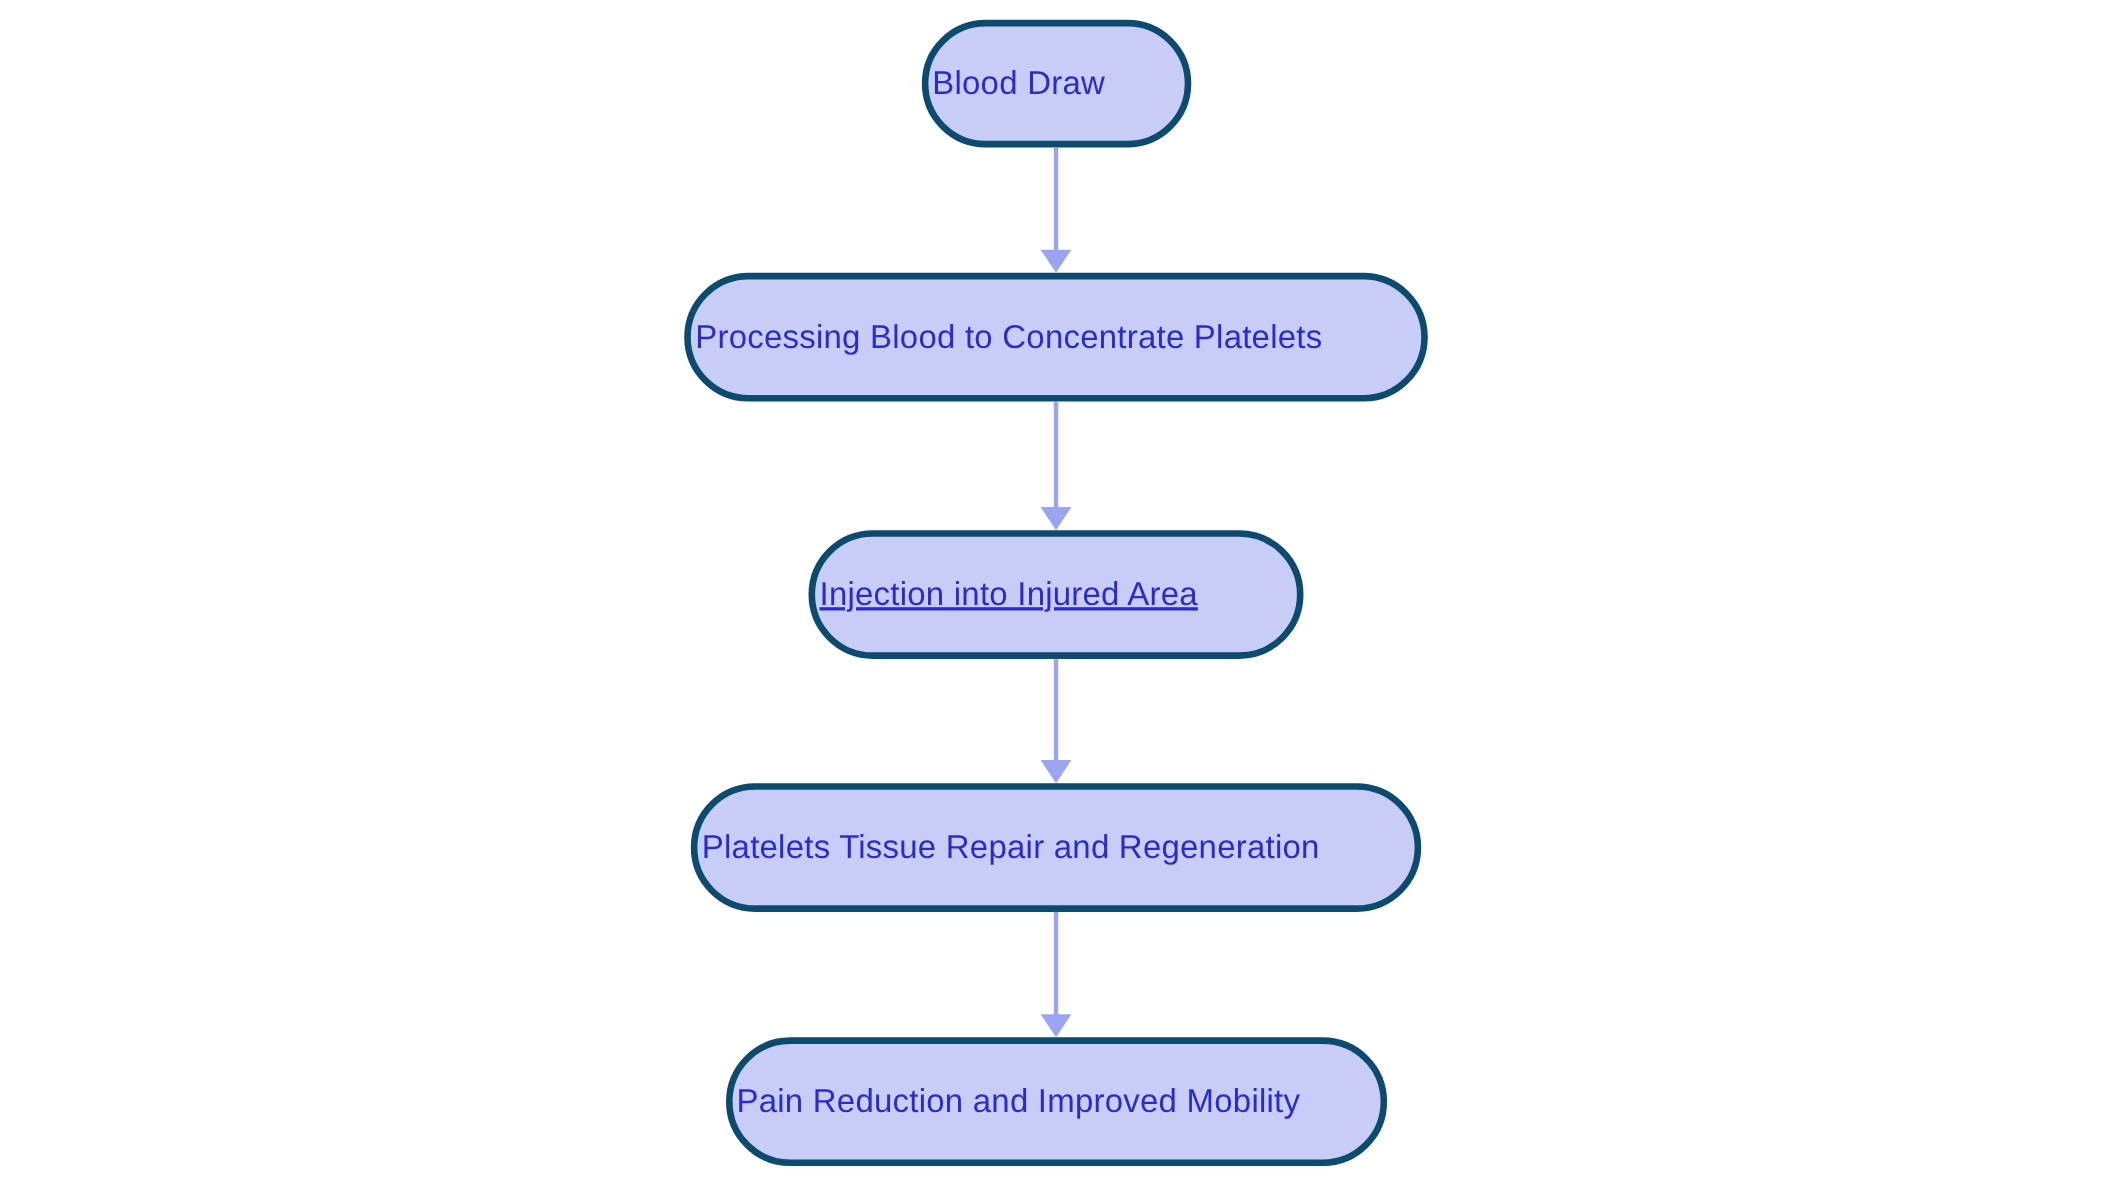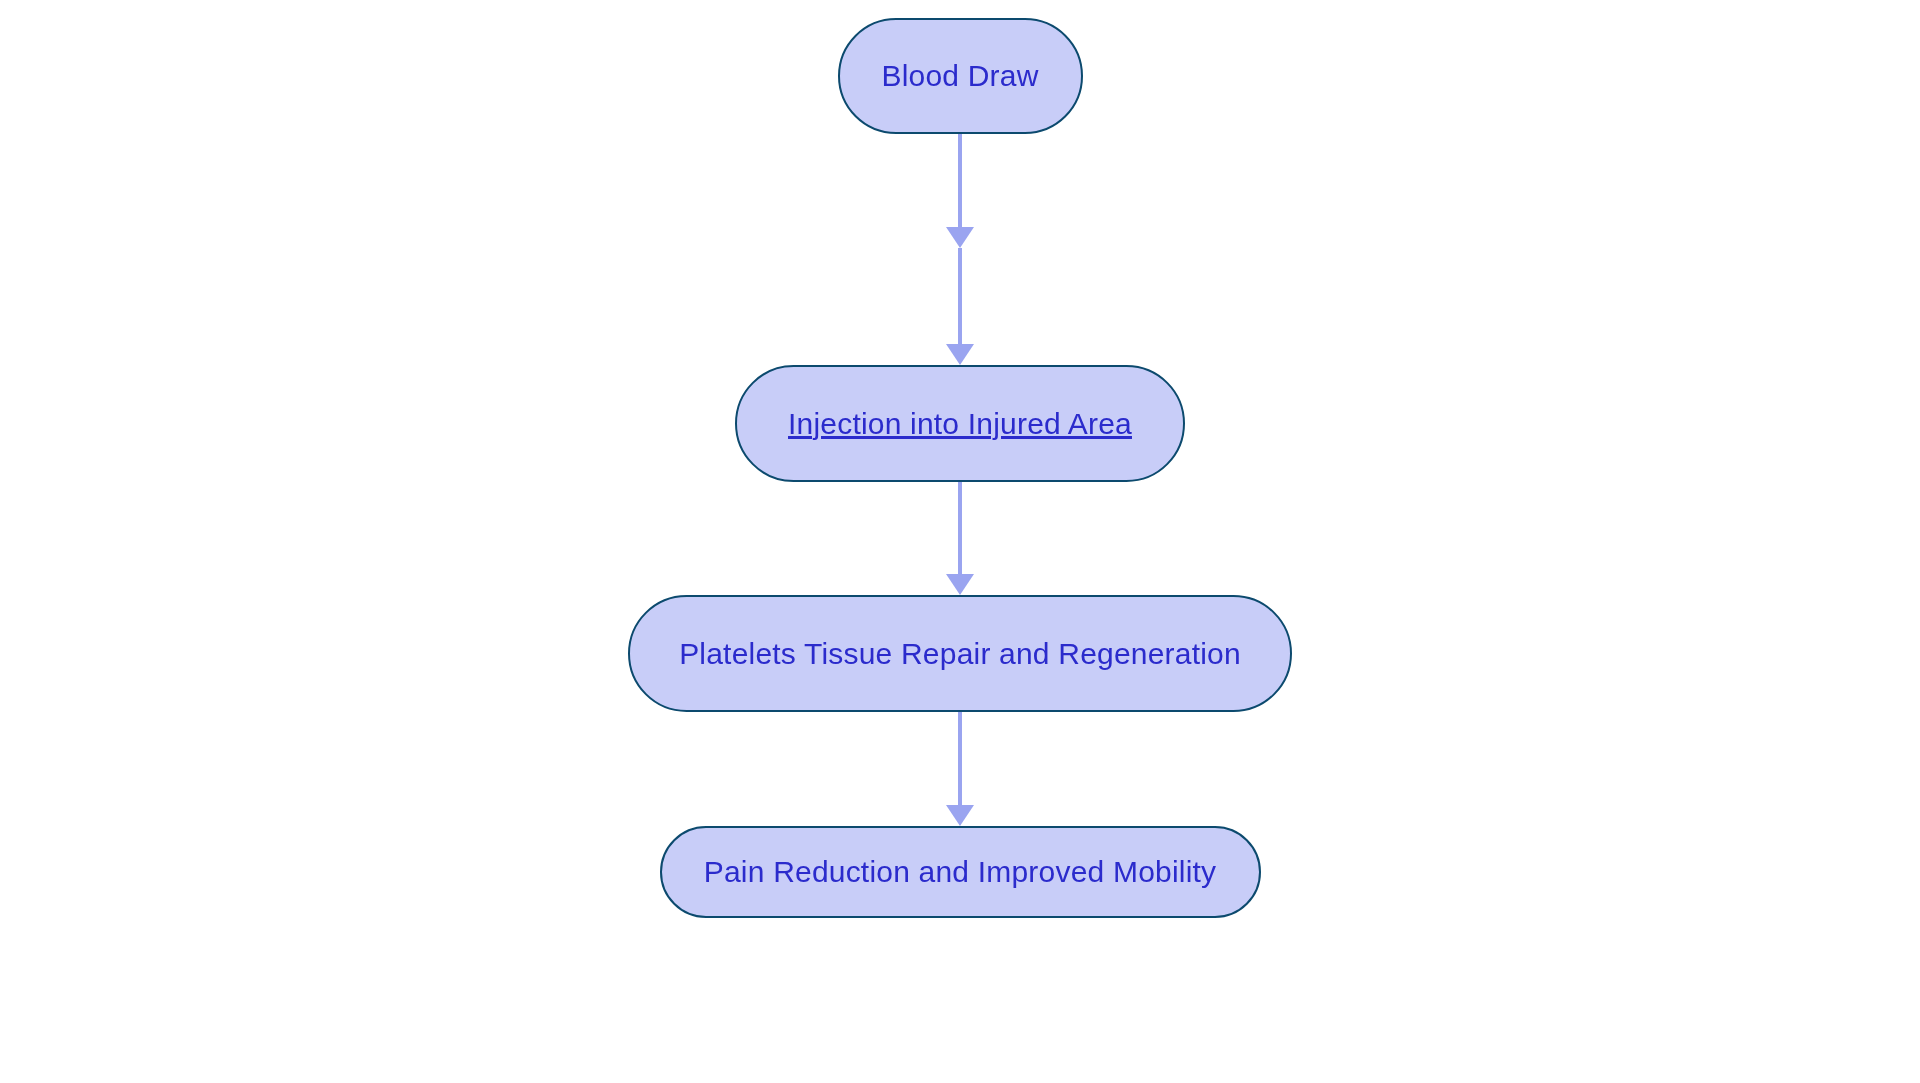--- a/index.html
+++ b/index.html
@@ -31,23 +31,23 @@
     display: flex;
     flex-direction: column;
     align-items: center;
   }
 
   
   .node {
     box-sizing: border-box;
     display: flex;
     align-items: center;
-    justify-content: center;
+    justify-content: flex-start;
     background: #c8cdf8;
-    border: 2px solid #0c4a6e;
+    border: 6px solid #0c4a6e;
     border-radius: 999px;
     color: #2b2bcc;
     font-size: 30px;
     font-weight: 400;
     letter-spacing: 0.2px;
     white-space: nowrap;
     line-height: 1;
   }
 
   .node-label {
@@ -55,21 +55,21 @@
     font-size: 30px;
     line-height: 1;
     padding: 0 4px;
   }
 
   
   .node-1 { width: 245px; height: 116px; margin-top: 18px; }
   .node-2 { width: 676px; height: 117px; }
   .node-3 { width: 450px; height: 117px; text-decoration: underline; }
   .node-4 { width: 664px; height: 117px; }
-  .node-5 { width: 601px; height: 92px; }
+  .node-5 { width: 601px; height: 117px; }
 
   
   .connector {
     position: relative;
     width: 30px;
     display: flex;
     flex-direction: column;
     align-items: center;
     justify-content: flex-start;
   }
@@ -100,20 +100,23 @@
 
     <div class="node node-1">
       <span class="node-label">Blood Draw</span>
     </div>
 
     <div class="connector conn-1">
       <div class="line"></div>
       <div class="arrowhead"></div>
     </div>
 
+    <div class="node node-2">
+      <span class="node-label">Processing Blood to Concentrate Platelets</span>
+    </div>
 
     <div class="connector conn-2">
       <div class="line"></div>
       <div class="arrowhead"></div>
     </div>
 
     <div class="node node-3">
       <span class="node-label">Injection into Injured Area</span>
     </div>
 

